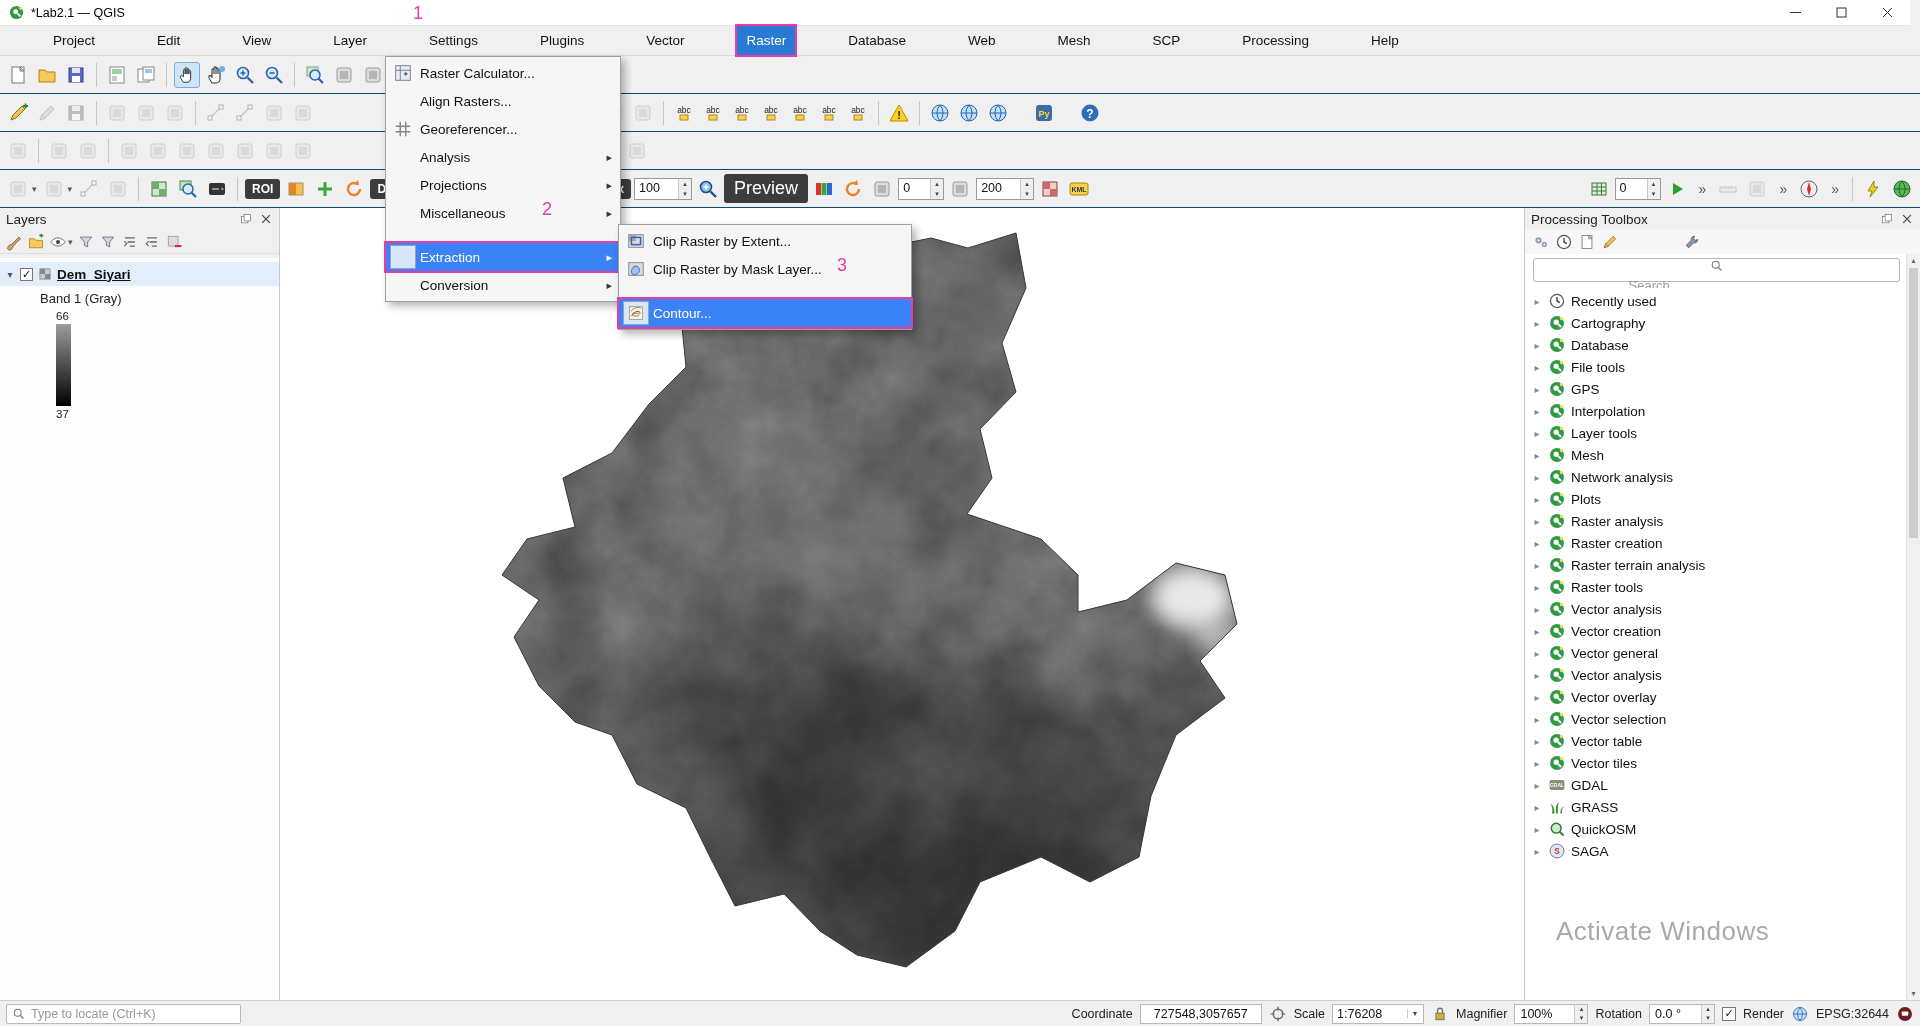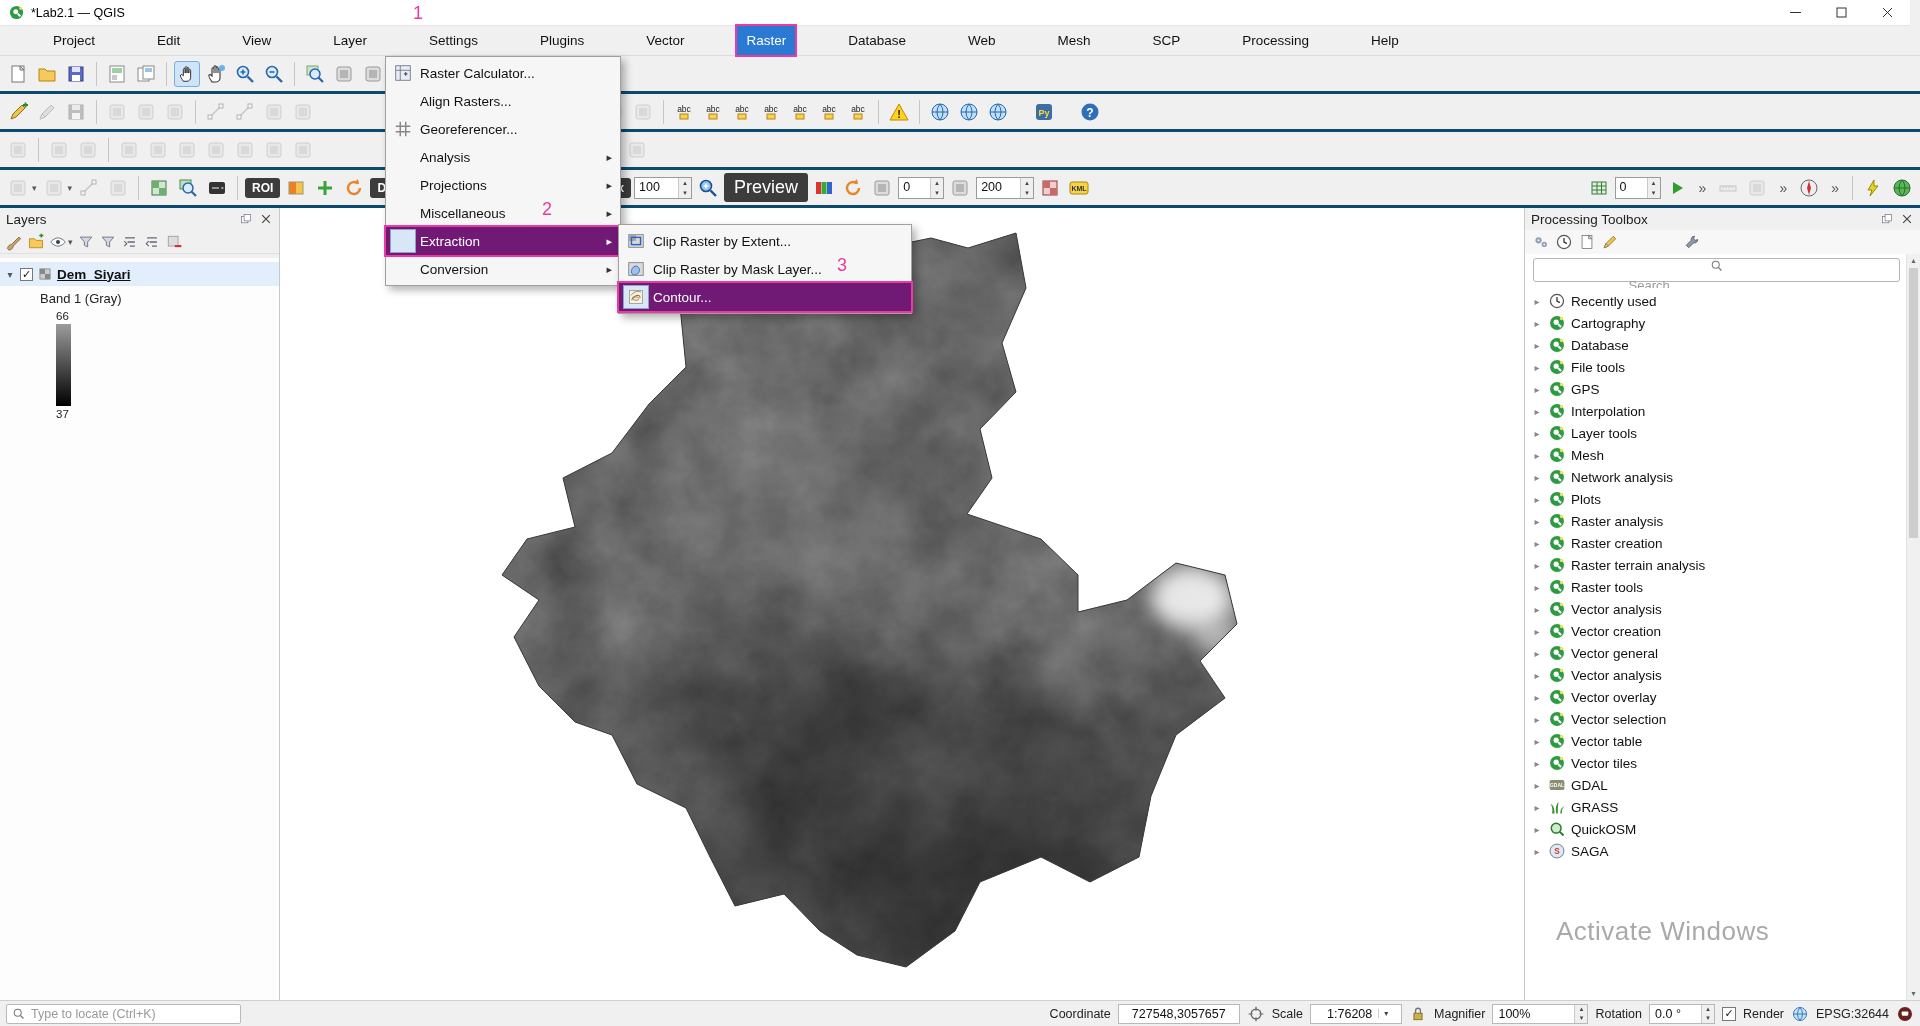--- a/index.html
+++ b/index.html
@@ -15,21 +15,21 @@
   .win-btn { width:46px; height:100%; display:flex; align-items:center; justify-content:center; }
 
   
   .menubar { position:absolute; left:0; top:26px; width:1920px; height:30px; background:#f0f0f0; display:flex; align-items:stretch; border-bottom:1px solid #dcdcdc; z-index:40; }
   .mb-item { display:flex; align-items:center; padding:0 9px; font-size:13.5px; color:#111;margin-left:44px; }
   .mb-item.active { background:#2a7ad4; color:#fff; }
   .pink-outline { outline:2px solid #ea3ba2; outline-offset:0px; }
 
   
   .toolbars { position:absolute; left:0; top:56px; width:1920px; z-index:10; }
-  .tb-row { height:38px; display:flex; align-items:center; padding:0 5px; gap:3px; border-bottom:3px solid #0c4a6e; background:#f0f0f0; }
+  .tb-row { height:38px; display:flex; align-items:center; padding:0 5px; gap:3px; border-bottom:1px solid #0c4a6e; background:#f0f0f0; }
   .ticon { width:26px; height:26px; padding:2px; border-radius:3px; flex:0 0 auto; }
   .ticon.active { background:#cde4f9; border:1px solid #79aede; }
   .ticon.dis { opacity:.38; filter:grayscale(1); }
   .tsep { width:1px; height:24px; background:#c6c6c6; margin:0 4px; flex:0 0 auto; }
   .tb-caret { font-size:9px; color:#555; margin:0 1px 0 -2px; flex:0 0 auto; }
   .tb-chev { font-size:14px; color:#555; margin:0 6px; flex:0 0 auto; }
   .scp-label { background:#3c3c3c; color:#fff; font-size:12px; font-weight:bold; padding:3px 7px; border-radius:3px; flex:0 0 auto; }
   .scp-btn { background:#3c3c3c; color:#fff; font-size:18px; padding:4px 10px; border-radius:3px; display:flex; align-items:center; gap:5px; flex:0 0 auto; }
   .spinbox { height:22px; background:#fff; border:1px solid #9a9a9a; display:flex; align-items:stretch; font-size:12.5px; flex:0 0 auto; }
   .spinbox .sv { flex:1; padding:2px 4px 0 4px; }
@@ -75,37 +75,37 @@
   #watermark { position:absolute; left:1556px; top:916px; font-size:26px; color:#9b9b9b; opacity:.85; z-index:20; letter-spacing:.5px; }
 
   
   #statusbar { position:absolute; left:0; bottom:0; width:1920px; height:26px; background:#f0f0f0; border-top:1px solid #cfcfcf; display:flex; align-items:center; padding:0 6px; gap:7px; font-size:12.5px; z-index:45; }
   .locate { width:235px; height:20px; background:#fff; border:1px solid #b9b9b9; border-radius:2px; display:flex; align-items:center; gap:5px; padding:0 5px; }
   .locate .licon16 { width:14px; height:14px; }
   .locate input { border:none; outline:none; flex:1; font-size:12.5px; color:#333; background:transparent; font-family:inherit; }
   .locate input::placeholder { color:#999; }
   .sb-spacer { flex:1; }
   .sb-label { color:#222; }
-  .sb-box { height:20px; background:#fff; border:1px solid #b9b9b9; display:flex; align-items:center; padding:0 16px; }
+  .sb-box { height:20px; background:#fff; border:1px solid #b9b9b9; display:flex; align-items:center; padding:0 4px; }
   .sb-combo .arrow { border-left:1px solid #ccc; padding:0 2px 0 5px; margin-left:6px; font-size:8px; color:#444; }
   .sb-spin { padding:0; }
   .sb-spin .sv { padding:0 5px; }
   .sb-spin .sa { width:13px; border-left:1px solid #c9c9c9; display:flex; flex-direction:column; height:100%; }
   .sb-spin .sa i { flex:1; font-style:normal; font-size:7px; display:flex; align-items:center; justify-content:center; color:#444; background:#efefef; }
   .sb-check { width:14px; height:14px; border:1px solid #777; background:#fff; display:flex; align-items:center; justify-content:center; font-size:11px; color:#111; }
   .sb-icon { width:18px; height:18px; }
 
   
   .menu { position:absolute; background:#f6f6f6; border:1px solid #a0a0a0; box-shadow:4px 4px 8px rgba(0,0,0,.3); padding:2px 0; z-index:50; }
   #raster-menu { top:56px; left:410px; width:236px; }
   #extraction-menu { top:224px; left:643px; width:294px; }
   .menu-item { height:28px; display:flex; align-items:center; padding:0 8px 0 4px; font-size:13.5px; color:#111; }
   .mi-icon { width:26px; height:24px; margin-right:4px; flex:0 0 auto; padding:2px; }
   .mi-arrow { margin-left:auto; color:#333; font-size:11px; }
-  .menu-item.hl { background:#701a75; color:#fff; }
+  .menu-item.hl { background:#3b82f6; color:#fff;margin-top:16px; }
   .menu-item.hl .mi-arrow { color:#fff; }
   .menu-item.hl .mi-icon { background:#d8e6f8; border:1px solid #8aa4c8; }
 
   .anno { position:absolute; color:#e63ba0; font-size:18px; font-weight:500; z-index:70; }
   #anno1 { top:3px; left:440px; }
   #anno2 { right:68px; top:142px;  }
   #anno3 { left:218px; top:30px; }
 </style>
 </head>
 <body>
@@ -1297,21 +1297,21 @@
     <span style="flex:1;">1:76208</span>
     <span class="arrow">▾</span>
   </div>
   <span class="sb-icon">
       <svg viewBox="0 0 22 22" width="100%" height="100%">
         <rect x="6" y="10" width="10" height="8" fill="#c9b347" stroke="#77661d"></rect>
         <path d="M8 10V7a3 3 0 0 1 6 0v3" fill="none" stroke="#777" stroke-width="1.6"></path>
       </svg>
     </span>
   <span class="sb-label">Magnifier</span>
-  <div class="sb-box sb-spin" style="width:96px;">
+  <div class="sb-box sb-spin" style="width:74px;">
     <span class="sv" style="flex:1;">100%</span>
     <span class="sa">
         <i>▴</i>
         <i>▾</i>
       </span>
   </div>
   <span class="sb-label">Rotation</span>
   <div class="sb-box sb-spin" style="width:66px;">
     <span class="sv" style="flex:1;">0.0 °</span>
     <span class="sa">

